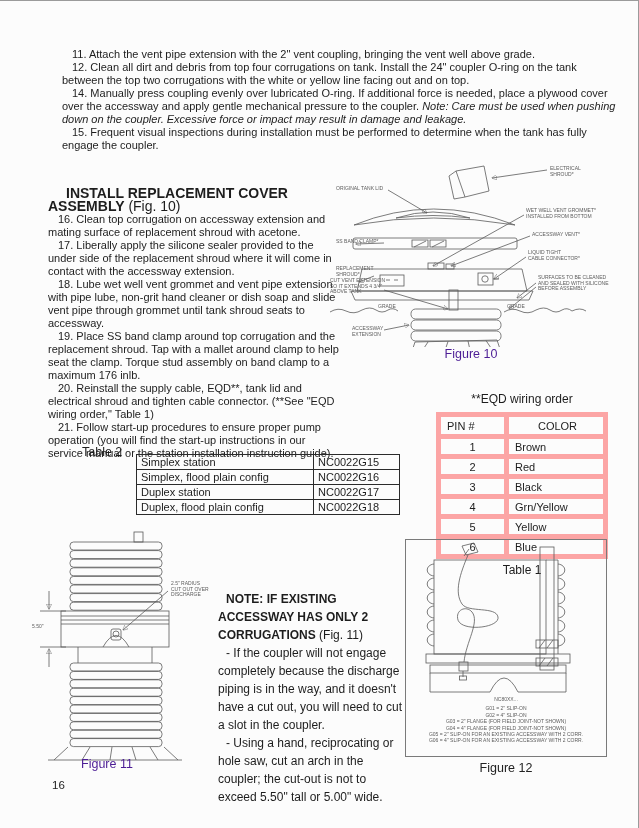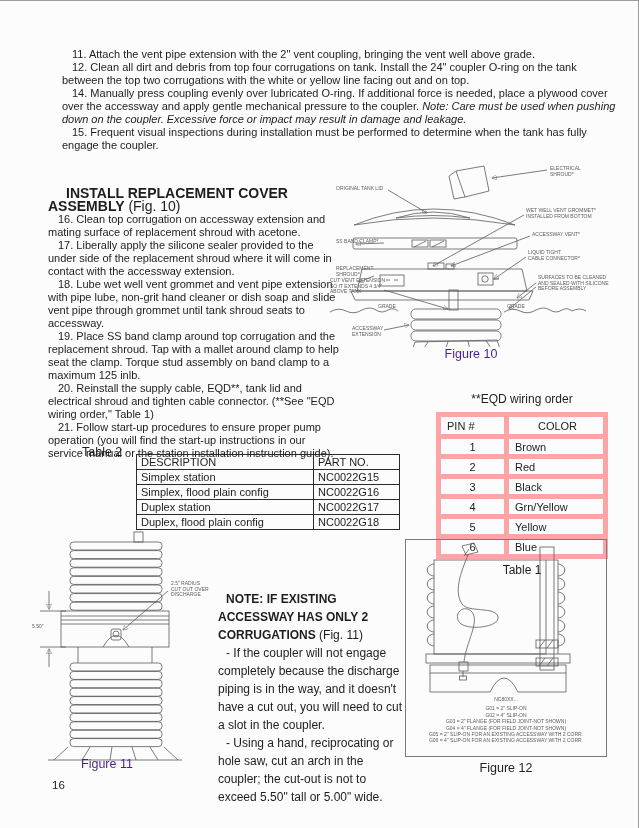--- a/index.html
+++ b/index.html
@@ -67,21 +67,21 @@
     <p>12. Clean all dirt and debris from top four corrugations on tank. Install the 24" coupler O-ring on the tank between the top two corrugations with the white or yellow line facing out and on top.</p>
     <p><span>14. Manually press coupling evenly over lubricated O-ring. If additional force is needed, place a plywood cover over the accessway and apply gentle mechanical pressure to the coupler. </span><span class="i">Note: Care must be used when pushing down on the coupler. Excessive force or impact may result in damage and leakage.</span></p>
     <p>15. Frequent visual inspections during installation must be performed to determine when the tank has fully engage the coupler.</p>
   </div>
 
   <div class="col-left">
     <p class="sec-head"><span class="b">INSTALL REPLACEMENT COVER ASSEMBLY</span><span> (Fig. 10)</span></p>
     <p>16. Clean top corrugation on accessway extension and mating surface of replacement shroud with acetone.</p>
     <p>17. Liberally apply the silicone sealer provided to the under side of the replacement shroud where it will come in contact with the accessway extension.</p>
     <p>18. Lube wet well vent grommet and vent pipe extension with pipe lube, non-grit hand cleaner or dish soap and slide vent pipe through grommet until tank shroud seats to accessway.</p>
-    <p>19. Place SS band clamp around top corrugation and the replacement shroud. Tap with a mallet around clamp to help seat the clamp. Torque stud assembly on band clamp to a maximum 125 inlb.</p>
+    <p>19. Place SS band clamp around top corrugation and the replacement shroud. Tap with a mallet around clamp to help seat the clamp. Torque stud assembly on band clamp to a maximum 176 inlb.</p>
     <p>20. Reinstall the supply cable, EQD**, tank lid and electrical shroud and tighten cable connector. (**See "EQD wiring order," Table 1)</p>
     <p>21. Follow start-up procedures to ensure proper pump operation (you will find the start-up instructions in our service manual or the station installation instruction guide).</p>
   </div>
 
   <div id="fig10">
     <svg width="286" height="188" viewBox="0 0 286 188">
       <defs>
         <marker id="a10" viewBox="0 0 10 10" refX="9" refY="5" markerWidth="6.5" markerHeight="6.5" orient="auto">
           <path d="M0,0 L10,5 L0,10 Z" fill="#5a5a5a" stroke="none"></path>
         </marker>
@@ -204,24 +204,20 @@
           </tr>
     </tbody>
       </table>
     <div class="t1-cap">Table 1</div>
   </div>
 
   <div id="tbl2-label">Table 2</div>
   <div id="tbl2">
     <table>
       <tbody>
-          <tr>
-        <th class="c0">DESCRIPTION</th>
-        <th>PART NO.</th>
-      </tr>
       <tr>
             <td class="c0">Simplex station</td>
             <td>NC0022G15</td>
           </tr>
       <tr>
             <td class="c0">Simplex, flood plain config</td>
             <td>NC0022G16</td>
           </tr>
       <tr>
             <td class="c0">Duplex station</td>

